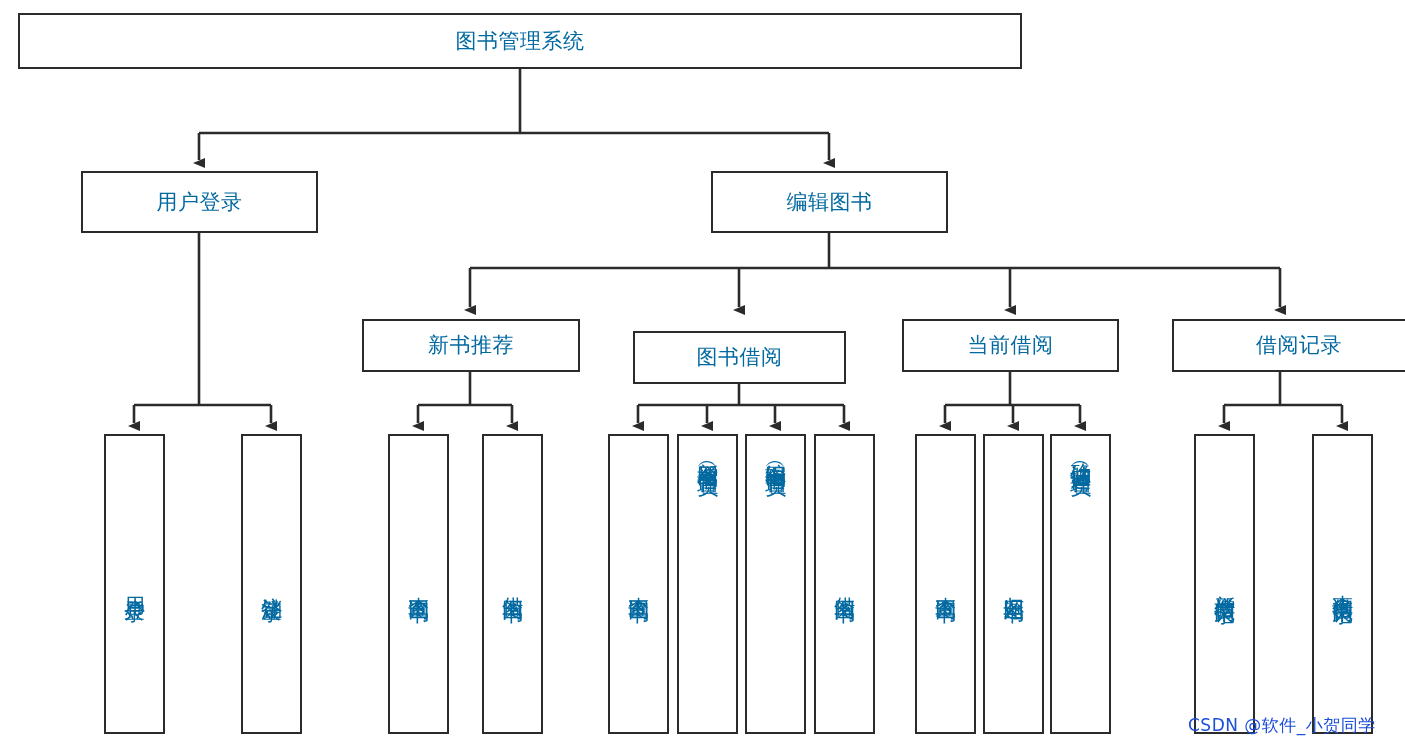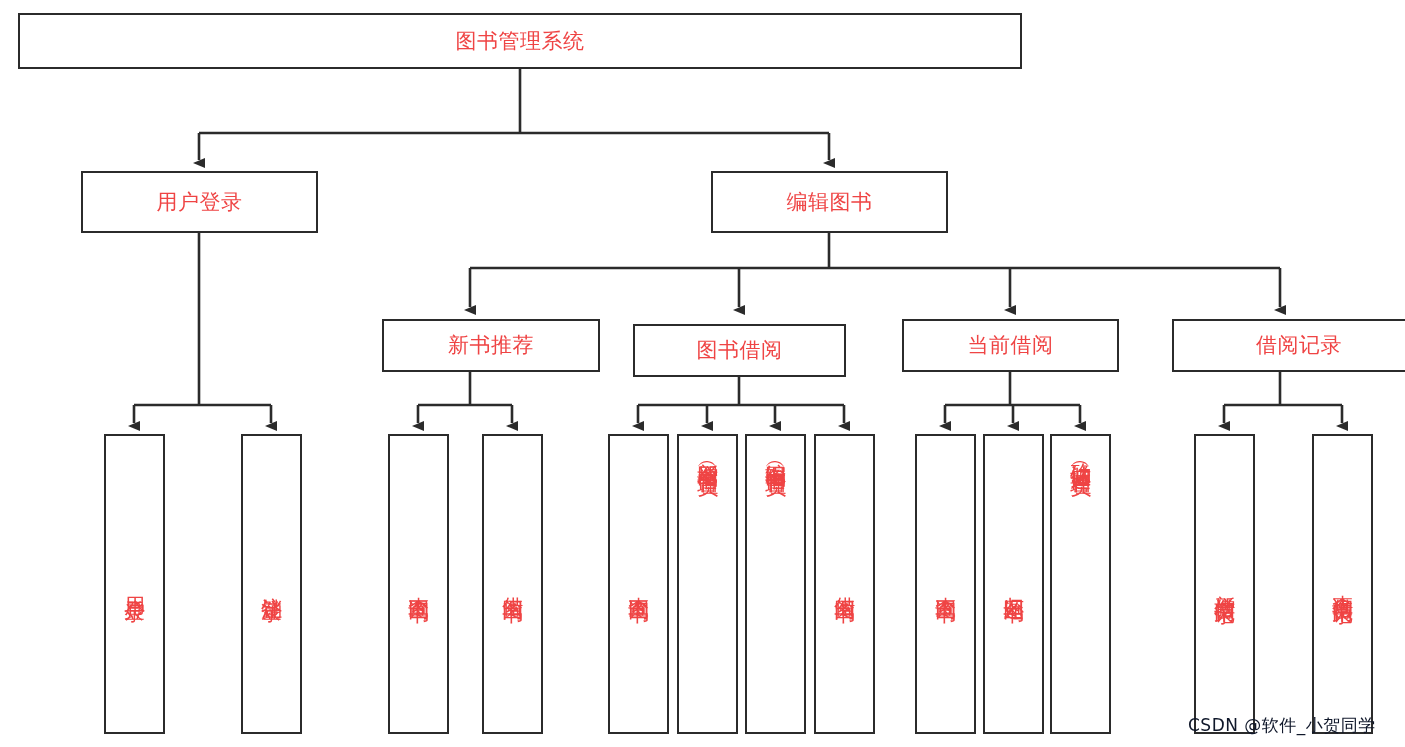--- a/index.html
+++ b/index.html
@@ -37,21 +37,21 @@
     display: flex;
     align-items: center;
     justify-content: center;
     color: #2b2b2b;
   }
   .node-label {
     font-size: 21px;
     line-height: 1.15;
     letter-spacing: 0.5px;
     white-space: nowrap;
-    color: #ef4444;
+    color: #0369a1;
   }
   
   .node.vertical {
     align-items: flex-start;
     justify-content: center;
     padding-top: 10px;
   }
   .node.vertical .node-label {
     writing-mode: vertical-rl;
     text-orientation: upright;
@@ -62,21 +62,21 @@
   }
   .node.vertical.centered {
     align-items: center;
     padding-top: 0;
   }
   .watermark {
     position: absolute;
     left: 1188px;
     top: 714px;
     font-size: 17px;
-    color: #0f172a;
+    color: #1d4ed8;
     white-space: nowrap;
     letter-spacing: 0.5px;
     font-family: "DejaVu Sans", "Liberation Sans", sans-serif;
   }
 </style>
 </head>
 <body>
 
 <div id="diagram-root">
 
@@ -150,24 +150,24 @@
     <span class="node-label">图书管理系统</span>
   </div>
 
   <div class="node" style="left:81px; top:171px; width:237px; height:62px;">
     <span class="node-label">用户登录</span>
   </div>
   <div class="node" style="left:711px; top:171px; width:237px; height:62px;">
     <span class="node-label">编辑图书</span>
   </div>
 
-  <div class="node" style="left:362px; top:319px; width:218px; height:53px;margin-left:20px;">
+  <div class="node" style="left:362px; top:319px; width:218px; height:53px;">
     <span class="node-label">新书推荐</span>
   </div>
-  <div class="node" style="left:633px; top:324px; width:213px; height:53px;">
+  <div class="node" style="left:633px; top:331px; width:213px; height:53px;">
     <span class="node-label">图书借阅</span>
   </div>
   <div class="node" style="left:902px; top:319px; width:217px; height:53px;">
     <span class="node-label">当前借阅</span>
   </div>
   <div class="node" style="left:1172px; top:319px; width:254px; height:53px;">
     <span class="node-label">借阅记录</span>
   </div>
 
   <div class="node vertical centered" style="left:104px; top:434px; width:61px; height:300px;">

